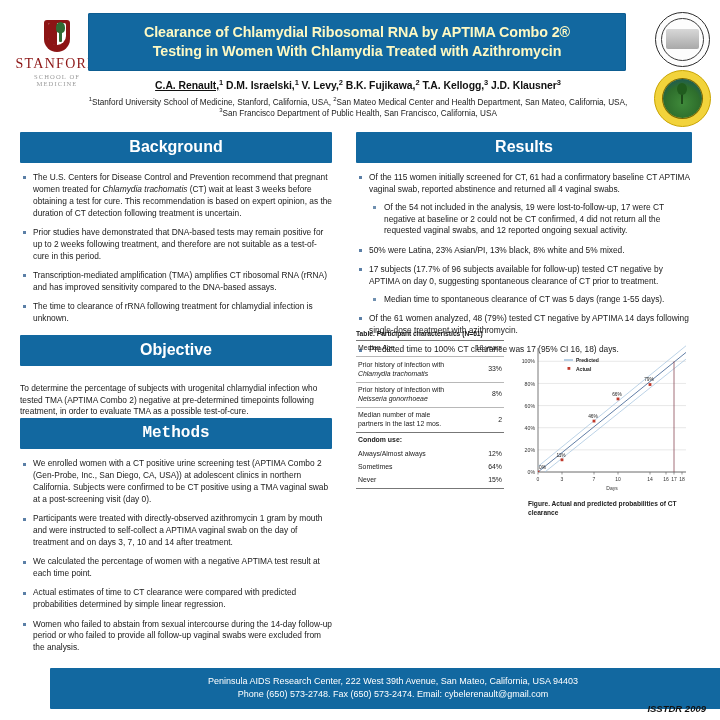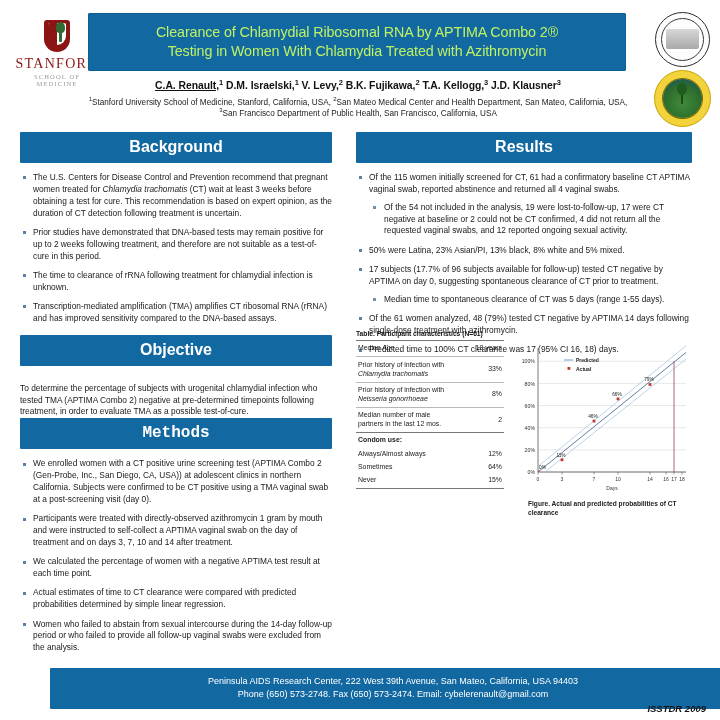--- a/index.html
+++ b/index.html
@@ -35,23 +35,23 @@
     width: 538px;
     height: 58px;
     background: #1268a0;
     border-radius: 2px;
     display: flex;
     align-items: center;
     justify-content: center;
     box-shadow: 0 0 0 1px #0d5d91 inset;
   }
   .title-bar .title-text {
-    color: #bef264;
+    color: #fef9c3;
     font-size: 14.3px;
-    font-weight: normal;
+    font-weight: bold;
     line-height: 1.32;
     text-align: center;
     padding: 0 10px;
     letter-spacing: -0.1px;
   }
 
   .authors {
     position: absolute;
     left: 90px; top: 80px;
     width: 536px;
@@ -371,22 +371,22 @@
       San Mateo, California, USA, <sup>3</sup>San Francisco Department of Public Health, San Francisco, California, USA
     </div>
   </div>
 
   <div class="col-left">
 
     <div class="section-bar">Background</div>
     <ul class="bullets">
       <li>The U.S. Centers for Disease Control and Prevention recommend that pregnant women treated for <span class="italic">Chlamydia trachomatis</span> (CT) wait at least 3 weeks before obtaining a test for cure. This recommendation is based on expert opinion, as the duration of CT detection following treatment is uncertain.</li>
       <li>Prior studies have demonstrated that DNA-based tests may remain positive for up to 2 weeks following treatment, and therefore are not suitable as a test-of-cure in this period.</li>
+      <li>Transcription-mediated amplification (TMA) amplifies CT ribosomal RNA (rRNA) and has improved sensitivity compared to the DNA-based assays.</li>
       <li>The time to clearance of rRNA following treatment for chlamydial infection is unknown.</li>
-      <li>Transcription-mediated amplification (TMA) amplifies CT ribosomal RNA (rRNA) and has improved sensitivity compared to the DNA-based assays.</li>
     </ul>
 
     <div class="section-bar" style="margin-top:10px;">Objective</div>
     <div class="plain-para">To determine the percentage of subjects with urogenital chlamydial infection who tested TMA (APTIMA Combo 2) negative at pre-determined timepoints following treatment, in order to evaluate TMA as a possible test-of-cure.</div>
 
     <div class="section-bar" style="margin-top:0;font-family:Liberation Mono, monospace;">Methods</div>
     <ul class="bullets">
       <li>We enrolled women with a CT positive urine screening test (APTIMA Combo 2 (Gen-Probe, Inc., San Diego, CA, USA)) at adolescent clinics in northern California. Subjects were confirmed to be CT positive using a TMA vaginal swab at a post-screening visit (day 0).</li>
       <li>Participants were treated with directly-observed azithromycin 1 gram by mouth and were instructed to self-collect a APTIMA vaginal swab on the day of treatment and on days 3, 7, 10 and 14 after treatment.</li>
       <li>We calculated the percentage of women with a negative APTIMA test result at each time point.</li>

